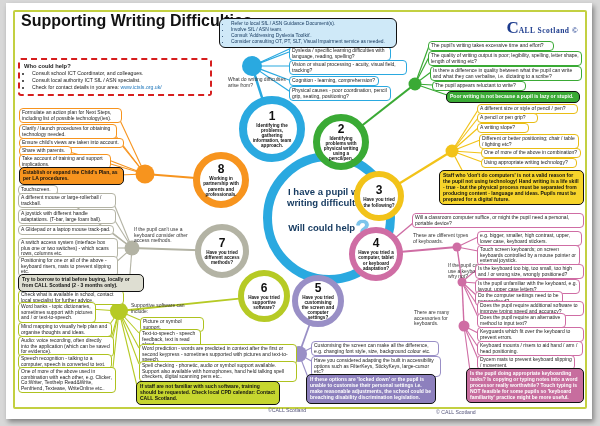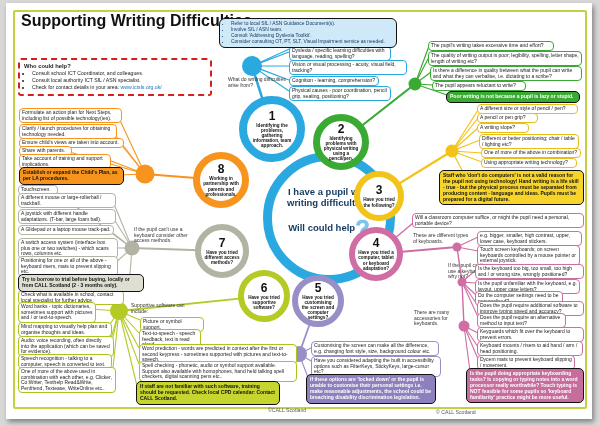--- a/index.html
+++ b/index.html
@@ -136,20 +136,23 @@
     <line x1="145" y1="174" x2="112" y2="131" stroke-width="1.1"></line>
     <line x1="145" y1="174" x2="120" y2="143" stroke-width="1.1"></line>
     <line x1="145" y1="174" x2="66" y2="151" stroke-width="1.1"></line>
     <line x1="145" y1="174" x2="106" y2="159" stroke-width="1.1"></line>
     <line x1="145" y1="174" x2="119" y2="175" stroke-width="1.1"></line>
     <circle cx="145" cy="174" r="9.5" stroke="none"></circle>
   </g>
  </svg>
 
  <div class="abs title">Supporting Writing Difficulties</div>
+ <div class="abs logo" style="right:22px;top:18px;">
+   <span class="c">C</span><span class="rest">ALL Scotland ©</span>
+ </div>
 
  <div class="abs whobox">
    <div class="h">Who could help?</div>
    <ul>
      <li>Consult school ICT Coordinator, and colleagues.</li>
      <li>Consult local authority ICT SfL / ASN specialist.</li>
      <li><span>Check for contact details in your area:</span> <a href="#">www.ictsls.org.uk/</a></li>
    </ul>
  </div>
 

